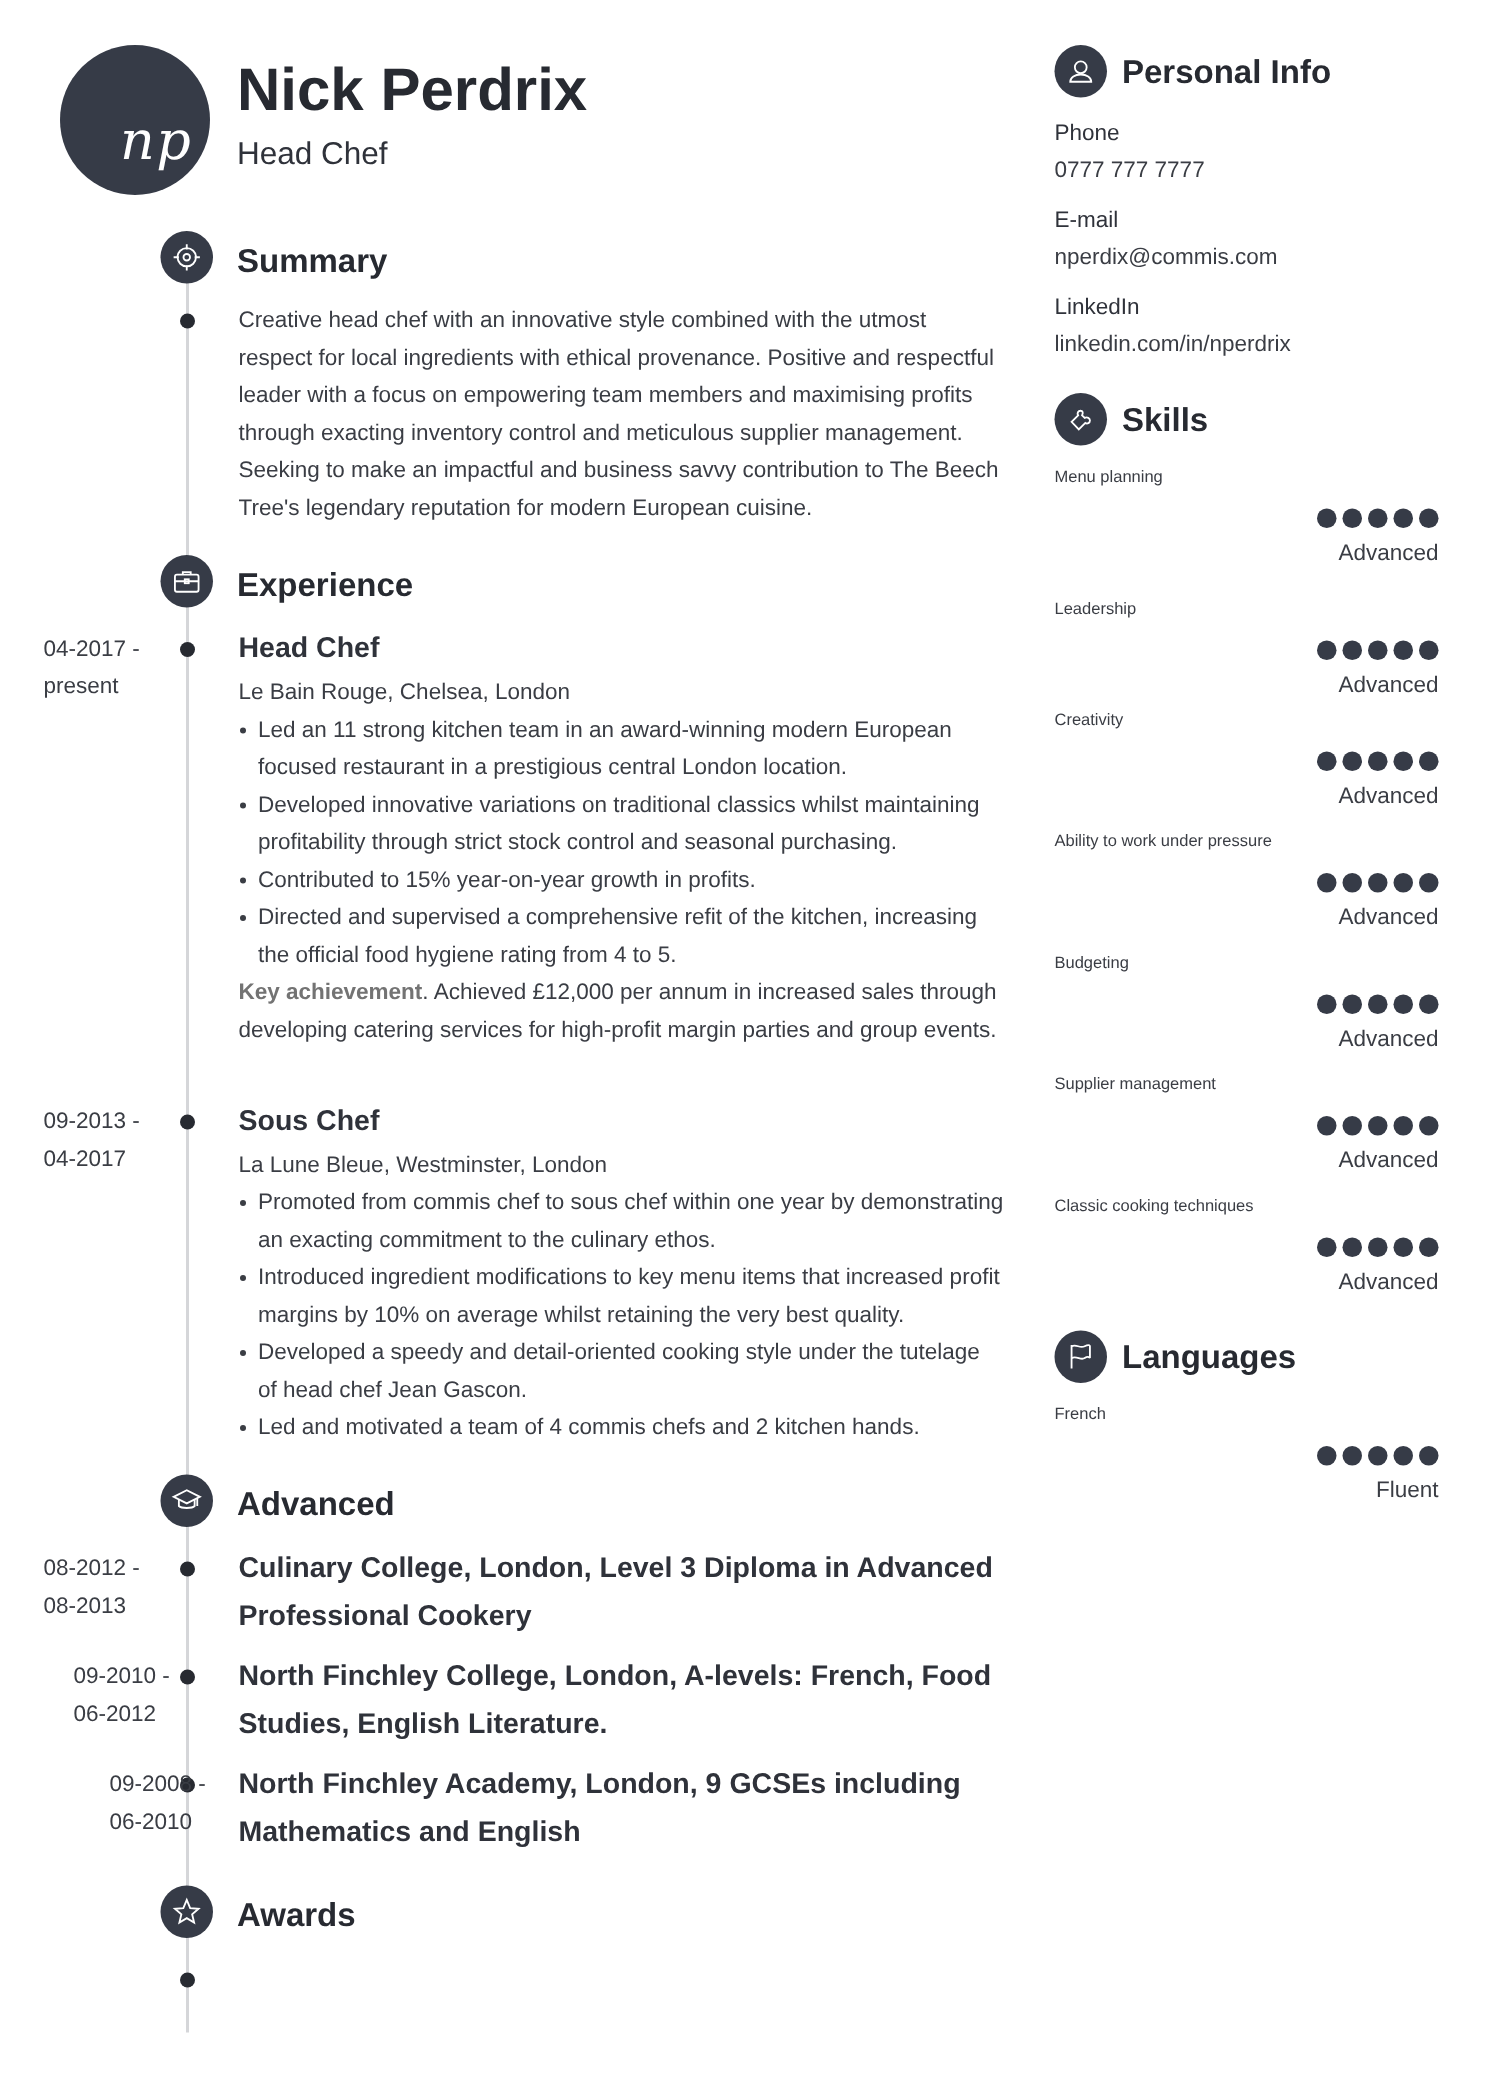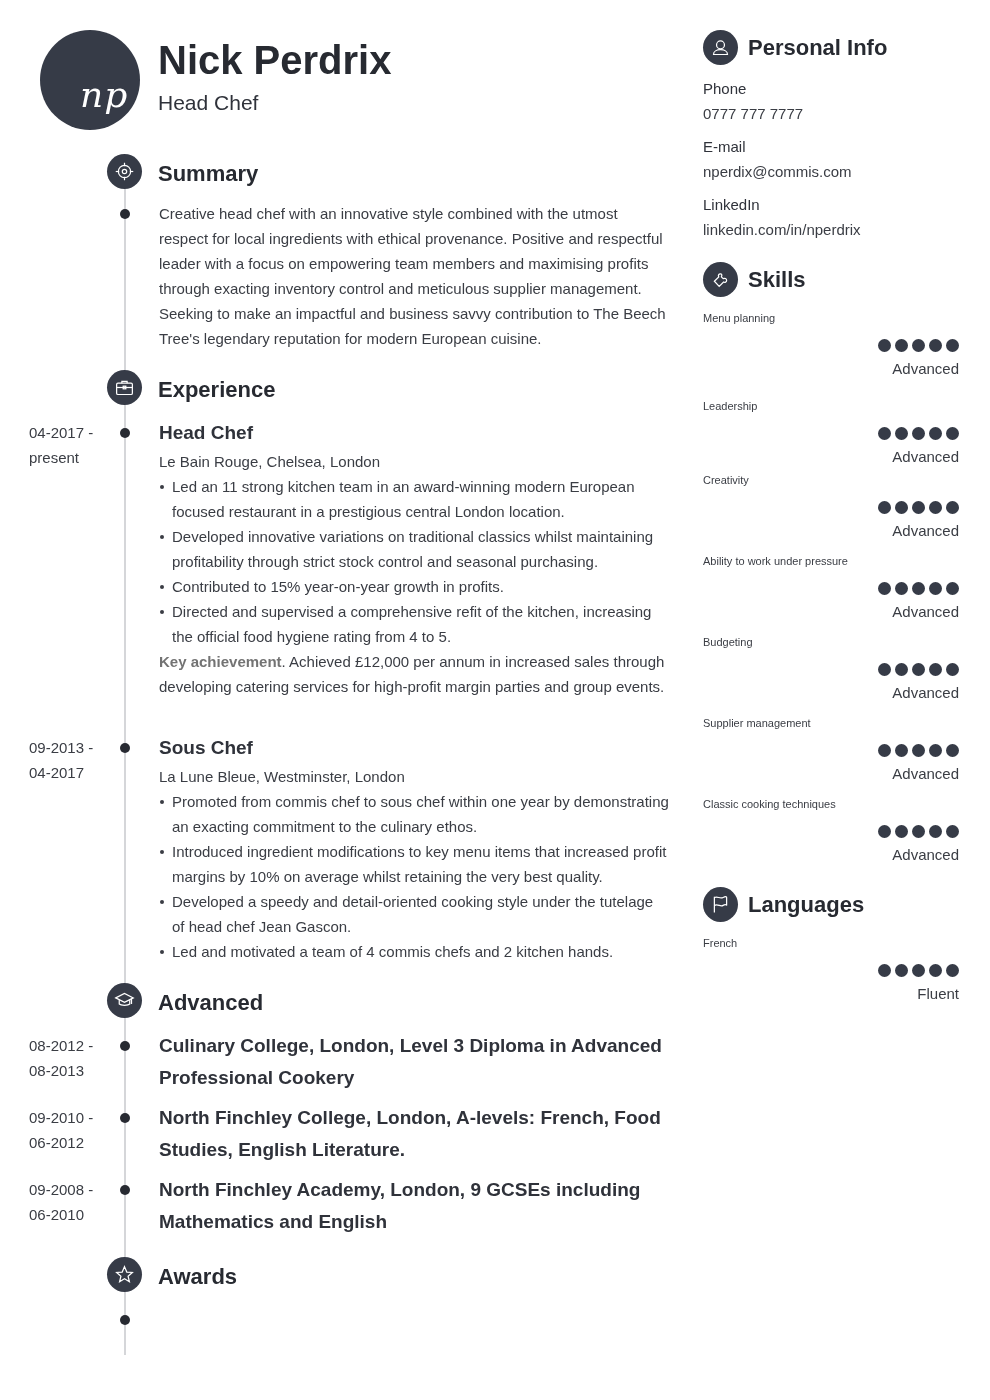--- a/index.html
+++ b/index.html
@@ -156,28 +156,28 @@
   <div class="sec-title" style="top:990px;">Advanced</div>
 
   <div class="dot" style="top:1041px;"></div>
   <div class="date" style="top:1033px;">
     <div>08-2012 -</div>
     <div>08-2013</div>
   </div>
   <div class="block edu-title" style="top:1030px;">Culinary College, London, Level 3 Diploma in Advanced Professional Cookery</div>
 
   <div class="dot" style="top:1113px;"></div>
-  <div class="date" style="top:1105px;">
+  <div class="date" style="top:1105px;margin-left:20px;">
     <div>09-2010 -</div>
     <div>06-2012</div>
   </div>
   <div class="block edu-title" style="top:1102px;">North Finchley College, London, A-levels: French, Food Studies, English Literature.</div>
 
   <div class="dot" style="top:1185px;"></div>
-  <div class="date" style="top:1177px;">
+  <div class="date" style="top:1177px;margin-left:44px;">
     <div>09-2008 -</div>
     <div>06-2010</div>
   </div>
   <div class="block edu-title" style="top:1174px;">North Finchley Academy, London, 9 GCSEs including Mathematics and English</div>
 
   <div class="sec-icon" style="top:1257px;">
     <svg viewBox="0 0 24 24" fill="none" stroke="#fff" stroke-width="1.4">
       <path d="M12 3l2.6 6.2 6.4.5-4.9 4.2 1.5 6.4L12 16.9 6.4 20.3l1.5-6.4L3 9.7l6.4-.5z"></path>
     </svg>
   </div>

